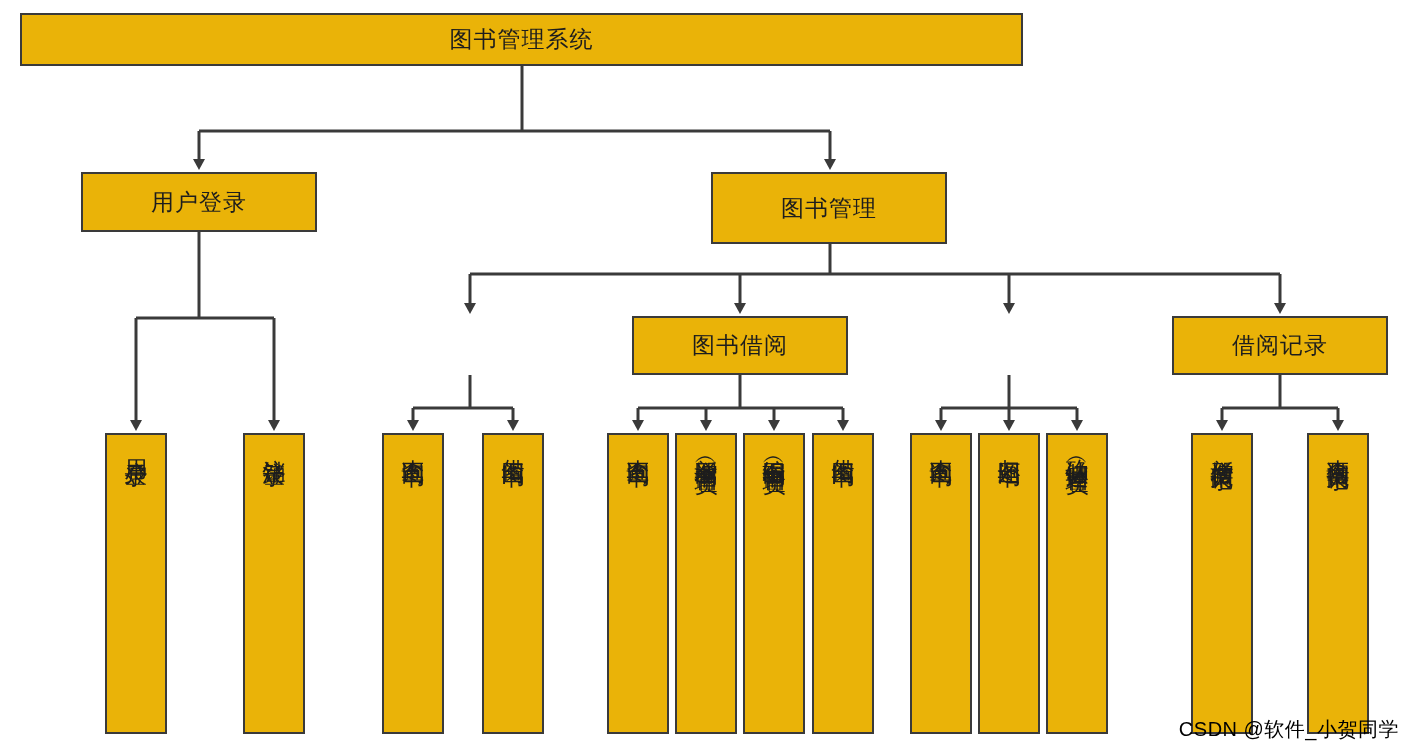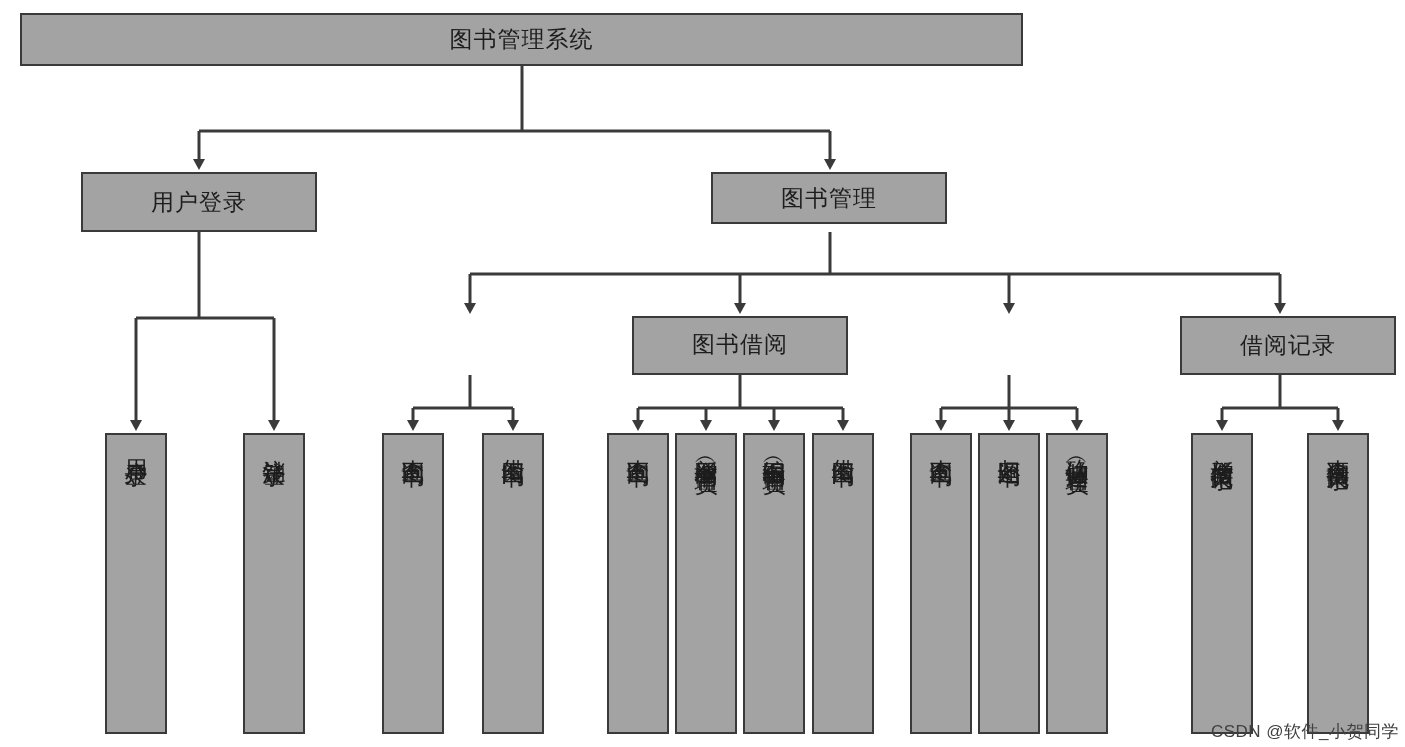--- a/index.html
+++ b/index.html
@@ -16,21 +16,21 @@
     background:#ffffff;
   }
   svg#connectors{
     position:absolute;left:0;top:0;
     width:1405px;height:747px;
     pointer-events:none;
   }
   .node{
     position:absolute;
     box-sizing:border-box;
-    background:#a3a3a3;
+    background:#eab308;
     border:2px solid #3a3a3a;
     display:flex;
     align-items:center;
     justify-content:center;
     color:#1d1d1d;
   }
   .node .label{
     display:block;
     text-align:center;
     line-height:1.08;
@@ -55,22 +55,22 @@
     text-orientation:upright;
     font-size:23px;
     line-height:1.17;
     letter-spacing:2px;
     white-space:nowrap;
     height:auto;
   }
   .watermark{
     position:absolute;
     right:6px;bottom:4px;
-    font-size:17px;
-    color:#404040;
+    font-size:20px;
+    color:#000000;
     letter-spacing:0.5px;
     white-space:nowrap;
     user-select:none;
   }
 </style>
 </head>
 <body>
 
 <div id="diagram-root">
 
@@ -124,28 +124,28 @@
     </g>
   </svg>
 
   <div class="node root" style="left:20px;top:13px;width:1003px;height:53px;">
     <span class="label">图书管理系统</span>
   </div>
 
   <div class="node horiz" style="left:81px;top:172px;width:236px;height:60px;">
     <span class="label">用户登录</span>
   </div>
-  <div class="node horiz" style="left:711px;top:172px;width:236px;height:52px;">
+  <div class="node horiz" style="left:711px;top:172px;width:236px;height:72px;">
     <span class="label">图书管理</span>
   </div>
 
-  <div class="node horiz" style="left:632px;top:316px;width:216px;height:59px;font-family:Liberation Serif, serif;">
+  <div class="node horiz" style="left:632px;top:316px;width:216px;height:59px;">
     <span class="label">图书借阅</span>
   </div>
-  <div class="node horiz" style="left:1172px;top:316px;width:216px;height:59px;margin-left:8px;">
+  <div class="node horiz" style="left:1172px;top:316px;width:216px;height:59px;">
     <span class="label">借阅记录</span>
   </div>
 
   <div class="node leaf" style="left:105px;top:433px;width:62px;height:301px;">
     <span class="label">用户登录</span>
   </div>
   <div class="node leaf" style="left:243px;top:433px;width:62px;height:301px;">
     <span class="label">注销登录</span>
   </div>
 

